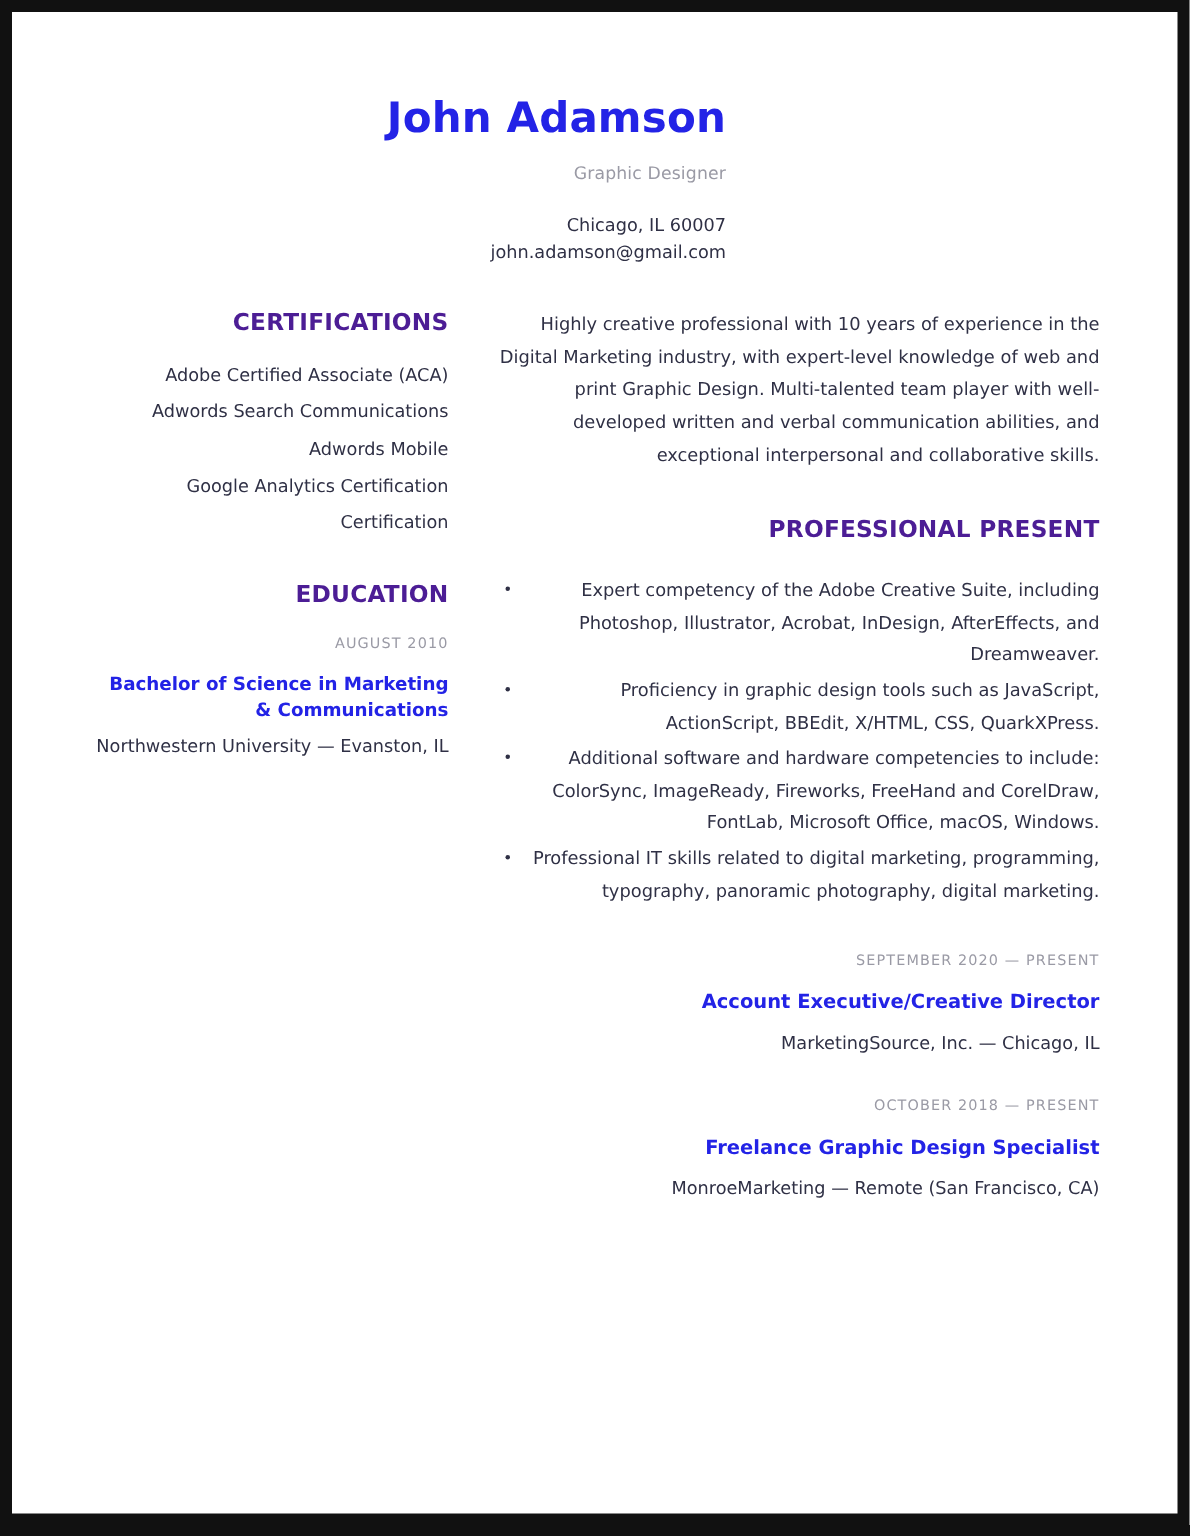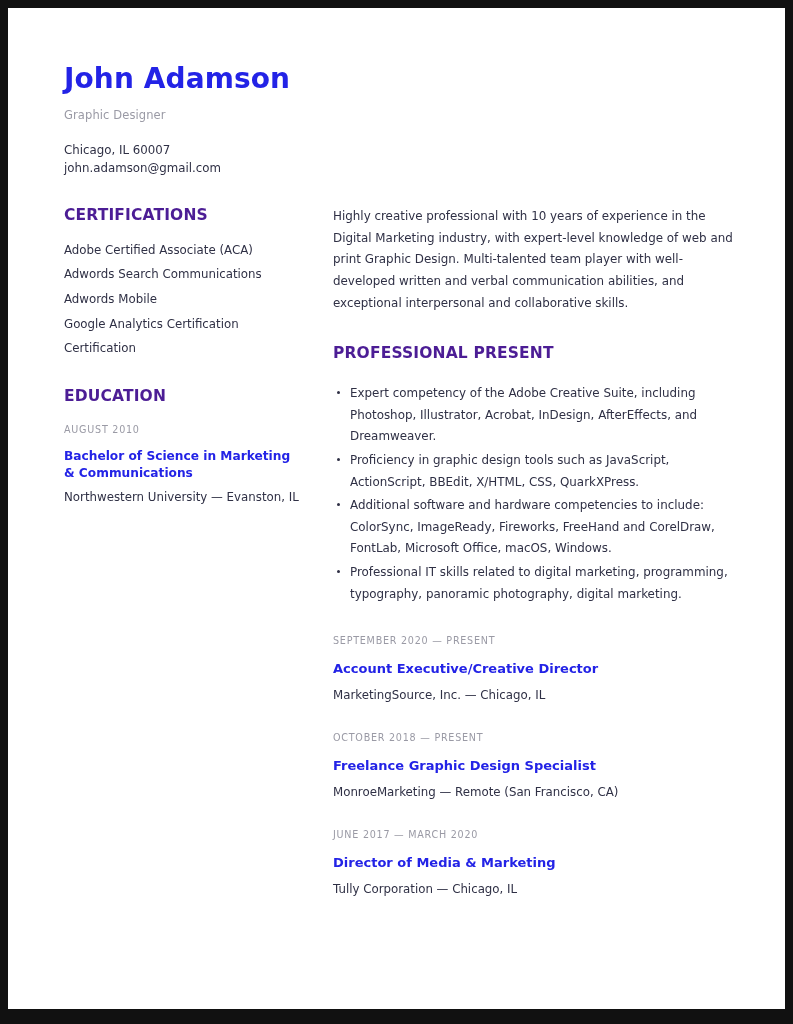--- a/index.html
+++ b/index.html
@@ -21,20 +21,21 @@
     height: 1001px;
     background: #ffffff;
     box-sizing: border-box;
   }
   .resume {
     position: absolute;
     left: 0;
     top: 0;
     width: 778px;
     height: 1001px;
+    text-align: right;
   }
 
   
   .header {
     position: absolute;
     left: 56px;
     top: 56px;
     width: 420px;
   }
   .name {
@@ -220,24 +221,19 @@
           <div class="exp-role">Account Executive/Creative Director</div>
           <div class="exp-company">MarketingSource, Inc. — Chicago, IL</div>
         </div>
 
         <div class="exp-entry">
           <div class="exp-date">OCTOBER 2018 — PRESENT</div>
           <div class="exp-role">Freelance Graphic Design Specialist</div>
           <div class="exp-company">MonroeMarketing — Remote (San Francisco, CA)</div>
         </div>
 
-        <div class="exp-entry">
-          <div class="exp-date">JUNE 2017 — MARCH 2020</div>
-          <div class="exp-role">Director of Media &amp; Marketing</div>
-          <div class="exp-company">Tully Corporation — Chicago, IL</div>
-        </div>
 
       </div>
 
     </div>
 
   </div>
 </div>
 
 </body></html>

